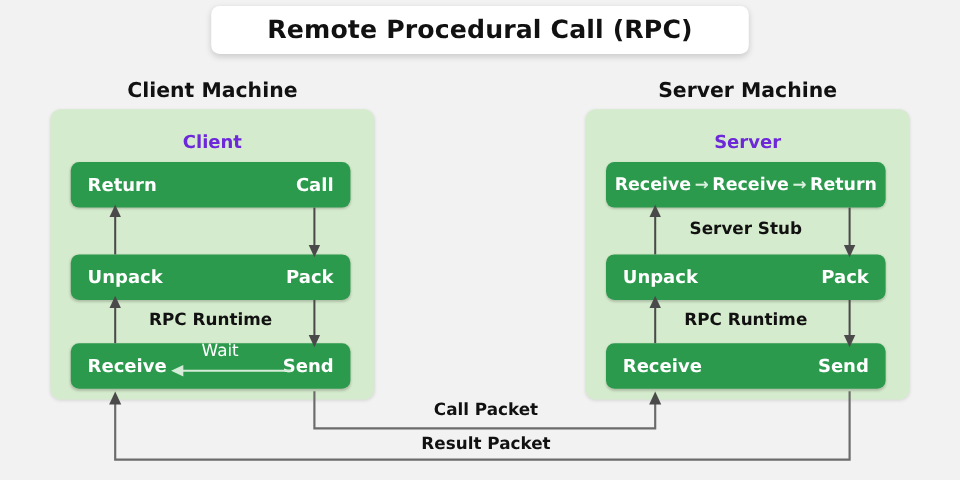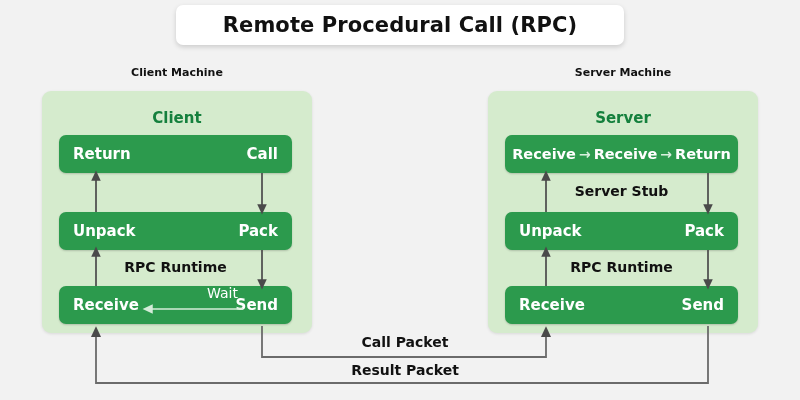--- a/index.html
+++ b/index.html
@@ -18,38 +18,38 @@
     background:#ffffff;border-radius:7px;
     box-shadow:0 2px 5px rgba(0,0,0,0.16);
     display:flex;align-items:center;justify-content:center;
   }
   .title-card .title-text{
     font-size:21px;font-weight:bold;color:#111111;letter-spacing:0.1px;
   }
 
   
   .machine-caption{
-    position:absolute;font-size:11px;font-weight:bold;color:#111111;
+    position:absolute;font-size:17px;font-weight:bold;color:#111111;
     text-align:center;
   }
   #cap-client{left:42px;top:66px;width:270px;}
   #cap-server{left:488px;top:66px;width:270px;text-align:center;}
 
   
   .panel{
     position:absolute;top:91px;height:242px;
     background:#d5ebcd;border-radius:9px;
     box-shadow:0 1px 3px rgba(0,0,0,0.10);
   }
   #panel-client{left:42px;width:270px;}
   #panel-server{left:488px;width:270px;}
 
   .panel-title{
     position:absolute;top:18px;left:0;width:100%;
-    text-align:center;font-size:15px;font-weight:bold;color:#15803d;
+    text-align:center;font-size:15px;font-weight:bold;color:#6d28d9;
   }
 
   
   .gbox{
     position:absolute;height:38px;border-radius:7px;
     background:#2c9a4d;
     display:flex;align-items:center;
     box-shadow:0 1px 2px rgba(0,0,0,0.18);
   }
   .gbox .lbl{
@@ -83,21 +83,21 @@
     text-align:center;
   }
   #lab-client-stub{left:59px;top:183px;width:233px;}
   #lab-client-rt{left:59px;top:259px;width:233px;}
   #lab-server-stub{left:505px;top:183px;width:233px;}
   #lab-server-rt{left:505px;top:259px;width:233px;}
 
   
   #lab-wait{
     position:absolute;left:168px;top:285px;width:70px;
-    text-align:right;font-size:14px;color:#ffffff;font-weight:normal;
+    text-align:left;font-size:14px;color:#ffffff;font-weight:normal;
   }
 
   
   #wires{position:absolute;left:0;top:0;width:800px;height:400px;pointer-events:none;}
 
   
   .packet-label{
     position:absolute;font-size:14px;font-weight:bold;color:#111111;
     text-align:center;background:transparent;
   }

